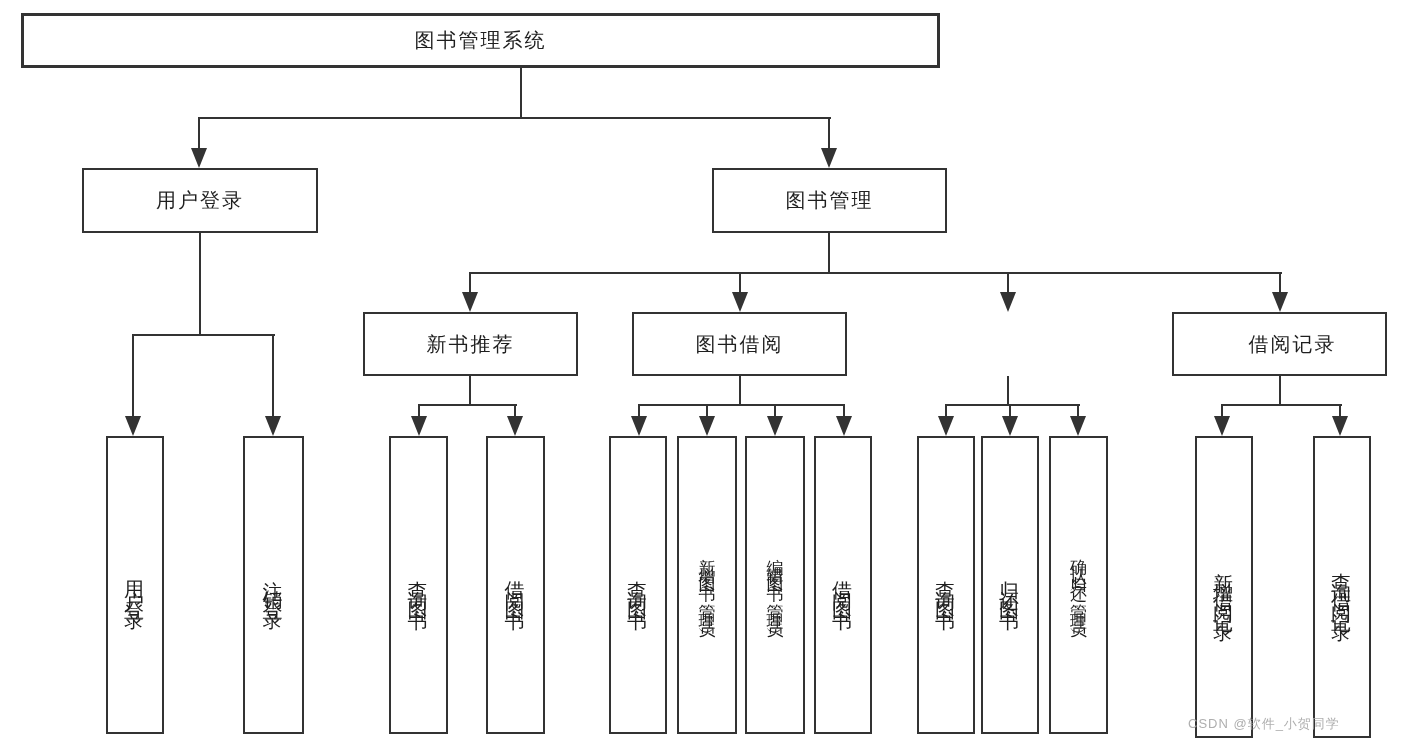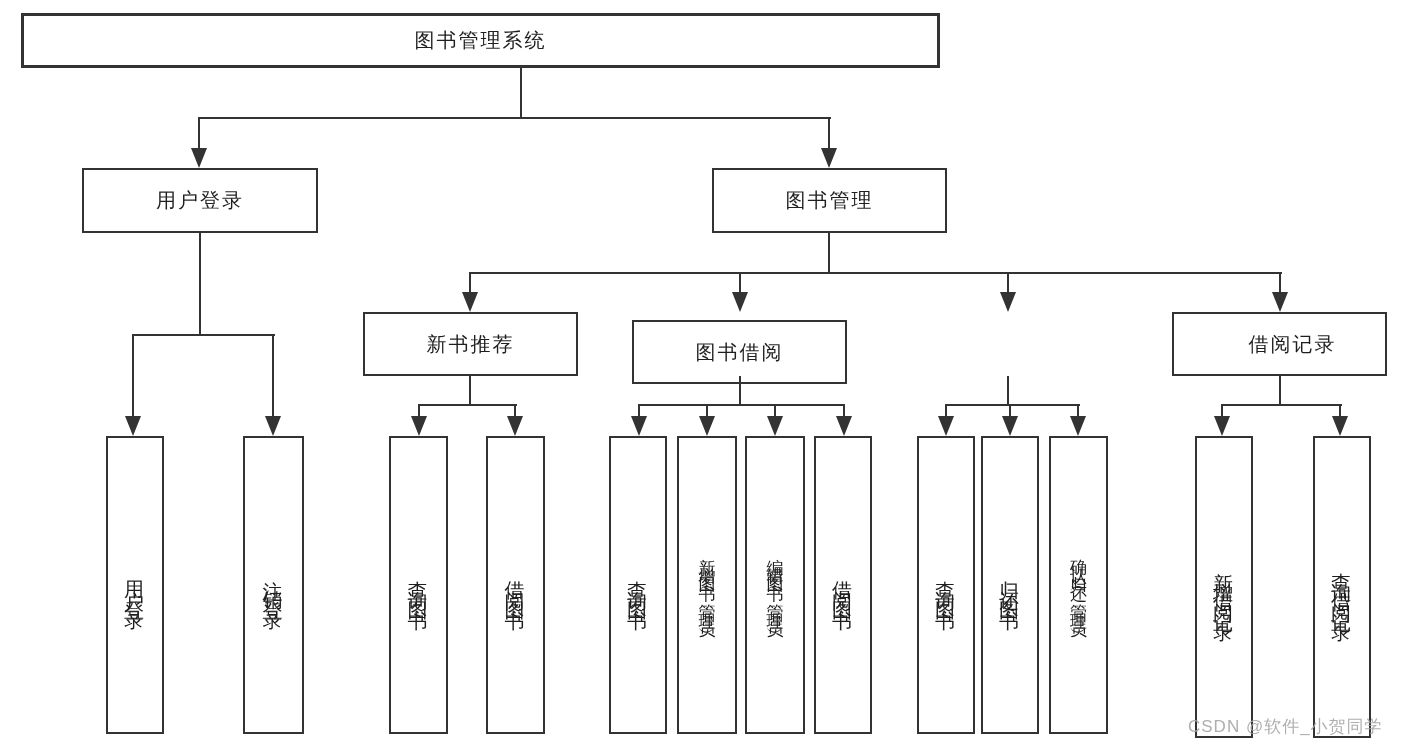--- a/index.html
+++ b/index.html
@@ -60,40 +60,40 @@
     width: 0;
     height: 0;
     border-left: 8px solid transparent;
     border-right: 8px solid transparent;
     border-top: 20px solid #333333;
   }
   .watermark {
     position: absolute;
     left: 1188px;
     top: 715px;
-    font-size: 17px;
+    font-size: 13px;
     color: #a6a6a6;
     opacity: 0.9;
     letter-spacing: 1px;
     white-space: nowrap;
     z-index: 5;
   }
 </style>
 </head>
 <body>
 
 <div class="canvas">
 
   <div class="hbox root" style="left:21px; top:13px; width:919px; height:55px;">图书管理系统</div>
 
   <div class="hbox" style="left:82px; top:168px; width:236px; height:65px;">用户登录</div>
   <div class="hbox" style="left:363px; top:312px; width:215px; height:64px;">新书推荐</div>
 
   <div class="hbox" style="left:712px; top:168px; width:235px; height:65px;">图书管理</div>
-  <div class="hbox" style="left:632px; top:320px; width:215px; height:64px;">图书借阅</div>
+  <div class="hbox" style="left:632px; top:312px; width:215px; height:64px;">图书借阅</div>
   <div class="hbox" style="left:1172px; top:312px; width:215px; height:64px;padding-left:26px;">借阅记录</div>
 
   <div class="leaf" style="left:106px; width:58px;">用户登录</div>
   <div class="leaf" style="left:243px; width:61px;">注销登录</div>
 
   <div class="leaf" style="left:389px; width:59px;">查询图书</div>
   <div class="leaf" style="left:486px; width:59px;">借阅图书</div>
 
   <div class="leaf" style="left:609px; width:58px;">查询图书</div>
   <div class="leaf small" style="left:677px; width:60px;">新增图书（管理员）</div>

